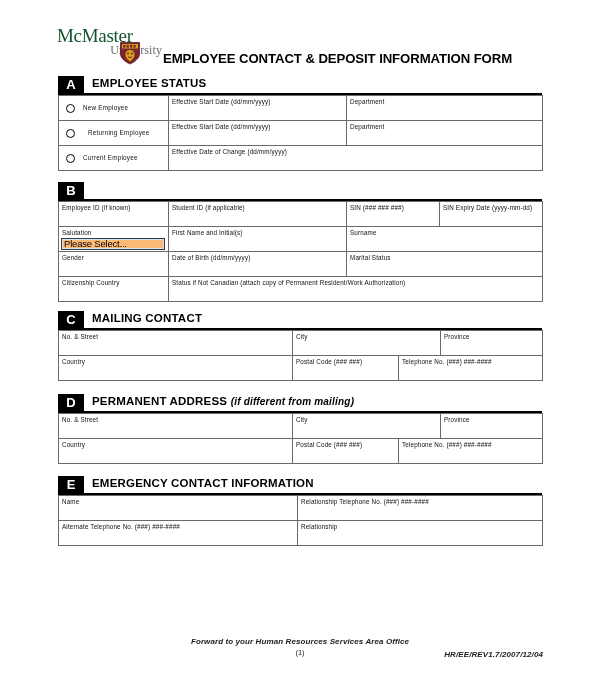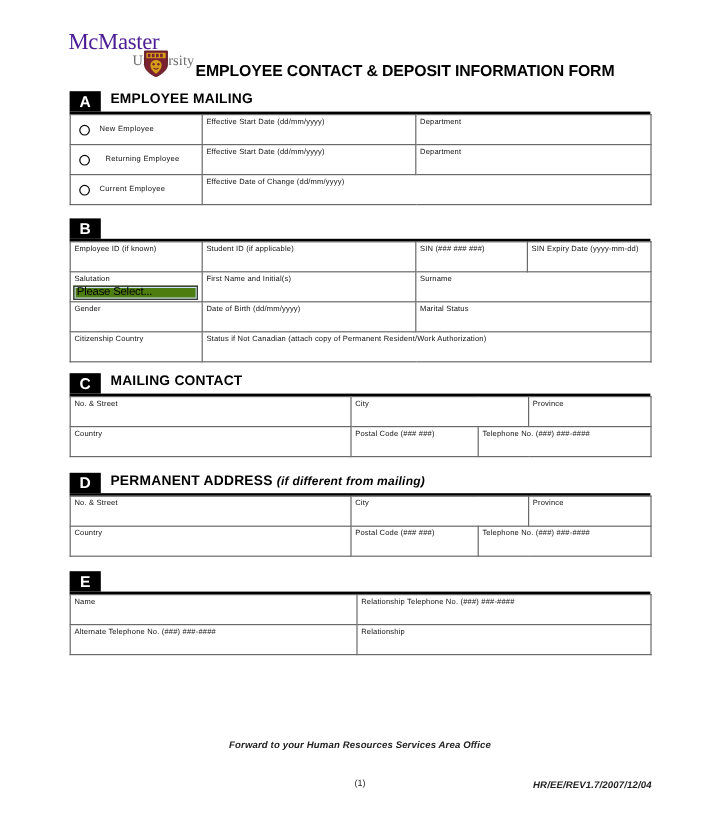--- a/index.html
+++ b/index.html
@@ -11,21 +11,21 @@
     overflow:hidden;
     position:relative;
   }
   .page{position:relative;width:600px;height:700px;}
 
   
   .header{position:absolute;left:0;top:0;width:600px;height:76px;}
   .logo{position:absolute;left:57px;top:27px;width:105px;height:38px;}
   .logo-word{
     font-family:"Liberation Serif", serif;
-    font-size:19px;line-height:17px;color:#4c1d95;
+    font-size:19px;line-height:17px;color:#14532d;
     letter-spacing:-0.3px;font-weight:400;
   }
   .logo-sub{
     font-family:"Liberation Serif", serif;
     font-size:12px;line-height:13px;color:#6d6d6d;letter-spacing:0.1px;text-align:right;
   }
   .crest{
     position:absolute;left:62px;top:14px;width:22px;height:24px;
   }
   .form-title{
@@ -77,21 +77,21 @@
     width:9px;height:9px;border:1.6px solid #000;border-radius:50%;
     box-sizing:border-box;flex:0 0 auto;
   }
   .radio-label{margin-left:8px;font-size:6.3px;letter-spacing:0.25px;}
   .radio-label.indent{margin-left:13px;}
 
   
   .select-box{
     position:absolute;left:2px;top:11px;
     width:104px;height:12px;
-    background:#4d7c0f;
+    background:#fdba74;
     border:1px solid #3a3a3a;
     box-shadow:inset 0 0 0 1px #cfe4f8;
     box-sizing:border-box;
     display:flex;align-items:center;
     padding-left:2px;
     font-size:9.5px;letter-spacing:-0.2px;color:#000;
     font-family:"Liberation Sans", sans-serif;
   }
   .cell-rel{position:relative;}
 
@@ -132,21 +132,21 @@
         <path d="M9 15.6 C10 16.9 12 16.9 13 15.6" stroke="#7a2230" stroke-width="1" fill="none"></path>
       </svg>
     </div>
 
     <div class="form-title">EMPLOYEE CONTACT &amp; DEPOSIT INFORMATION FORM</div>
   </div>
 
   <div class="section" style="top:76px;">
     <div class="sec-head">
       <div class="sec-letter">A</div>
-      <div class="sec-name">EMPLOYEE MAILING</div>
+      <div class="sec-name">EMPLOYEE STATUS</div>
     </div>
     <table class="grid">
       <colgroup>
           <col style="width:110px">
           <col style="width:178px">
           <col style="width:196px">
         </colgroup>
       <tbody>
         <tr>
           <td class="radio-cell">
@@ -285,36 +285,37 @@
           <td class="tall"><span>Postal Code (### ###)</span></td>
           <td class="tall" colspan="2"><span>Telephone No. (###) ###-####</span></td>
         </tr>
       </tbody>
     </table>
   </div>
 
   <div class="section" style="top:476px;">
     <div class="sec-head">
       <div class="sec-letter">E</div>
+      <div class="sec-name">EMERGENCY CONTACT INFORMATION</div>
     </div>
     <table class="grid">
       <colgroup>
           <col style="width:239px">
           <col style="width:245px">
         </colgroup>
       <tbody>
         <tr>
           <td class="tall"><span>Name</span></td>
           <td class="tall"><span>Relationship Telephone No. (###) ###-####</span></td>
         </tr>
         <tr>
           <td class="tall"><span>Alternate Telephone No. (###) ###-####</span></td>
           <td class="tall"><span>Relationship</span></td>
         </tr>
       </tbody>
     </table>
   </div>
 
-  <div class="footer-line" style="top:616px;">Forward to your Human Resources Services Area Office</div>
+  <div class="footer-line" style="top:637px;">Forward to your Human Resources Services Area Office</div>
   <div class="footer-page" style="top:648px;">(1)</div>
   <div class="footer-rev" style="top:650px;">HR/EE/REV1.7/2007/12/04</div>
 
 </div>
 
 </body></html>

